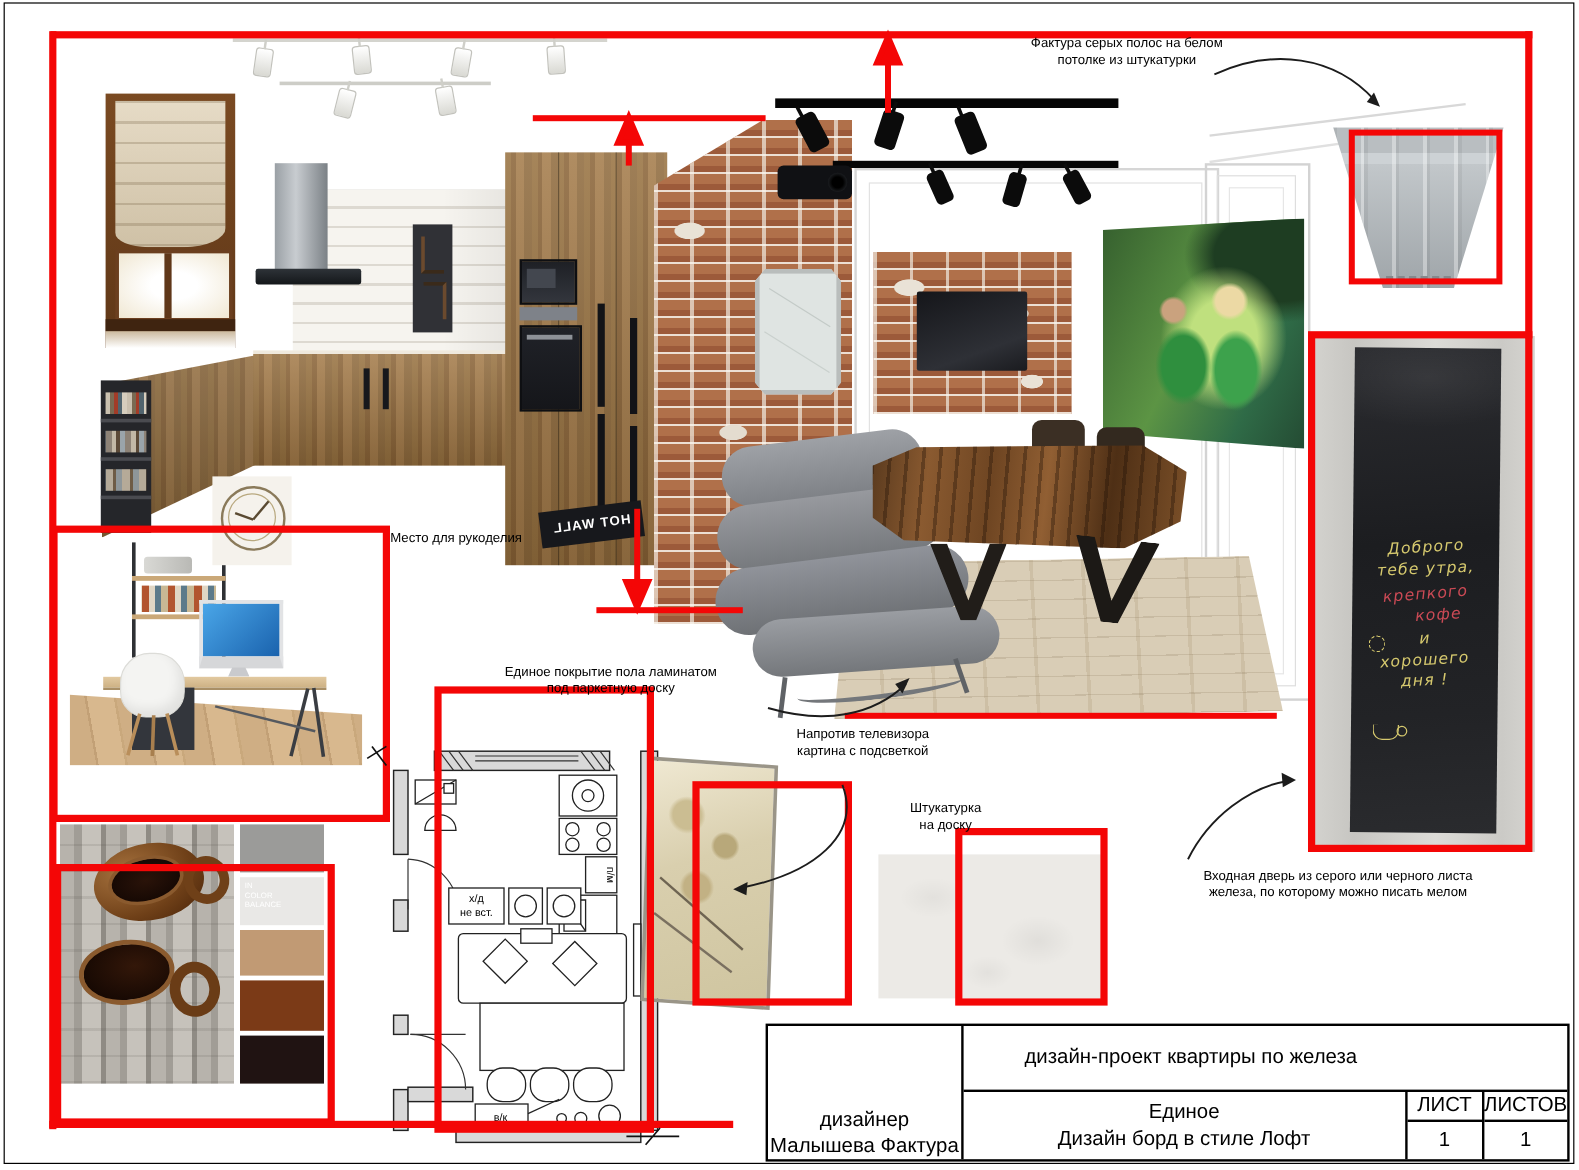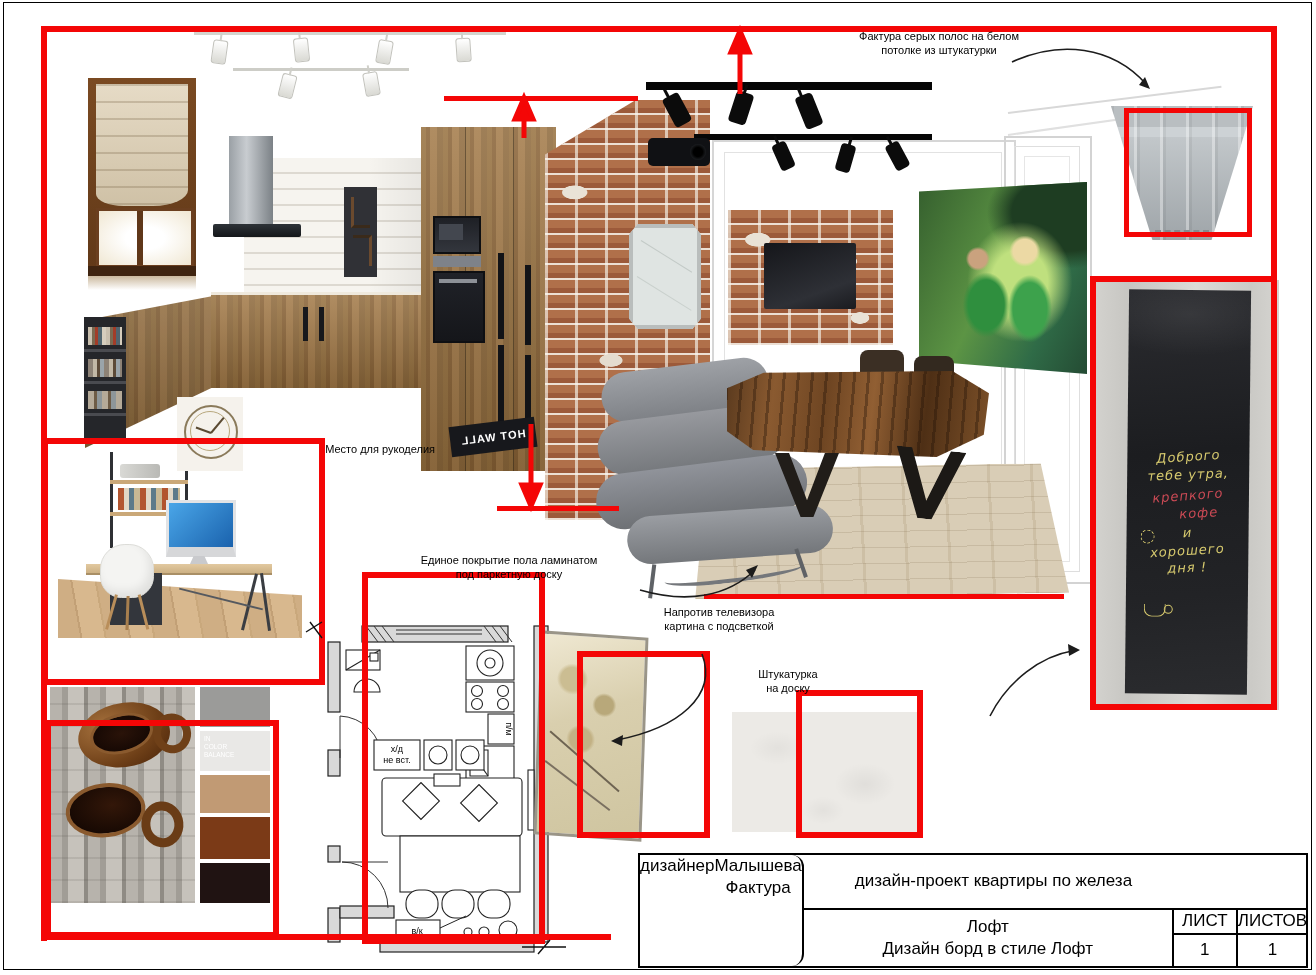--- a/index.html
+++ b/index.html
@@ -387,33 +387,35 @@
 
   <div class="note" style="left:813px;top:30px;width:252px;">Фактура серых полос на белом
 потолке из штукатурки</div>
   <div class="note" style="left:235px;top:443px;width:200px;text-align:right;">Место для рукоделия</div>
   <div class="note" style="left:634px;top:606px;width:170px;">Напротив телевизора
 картина с подсветкой</div>
   <div class="note" style="left:383px;top:554px;width:252px;">Единое покрытие пола ламинатом
 под паркетную доску</div>
   <div class="note" style="left:733px;top:668px;width:110px;">Штукатурка
 на доску</div>
+  <div class="note" style="left:948px;top:724px;width:334px;">Входная дверь из серого или черного листа
+железа, по которому можно писать мелом</div>
 
   <div class="abs" style="left:638px;top:853px;width:666px;height:111px;border:2px solid #000;background:#fff;z-index:20;display:flex;">
-    <div class="tbtxt" style="width:170px;border-right:2px solid #000;display:flex;flex-direction:row;justify-content:flex-end;border-radius:12px;">
+    <div class="tbtxt" style="width:170px;border-right:2px solid #000;display:flex;flex-direction:column;justify-content:flex-end;">
       <div>дизайнер</div>
       <div>Малышева Фактура</div>
     </div>
     <div style="flex:1;display:flex;flex-direction:column;">
       <div class="tbtxt" style="height:53px;border-bottom:2px solid #000;display:flex;align-items:center;justify-content:center;padding-right:124px;">
         <span>дизайн-проект квартиры по железа</span>
       </div>
       <div style="flex:1;display:flex;">
         <div class="tbtxt" style="width:368px;border-right:2px solid #000;display:flex;flex-direction:column;justify-content:center;">
-          <div>Лофт</div>
+          <div>Единое</div>
           <div>Дизайн борд в стиле Лофт</div>
         </div>
         <div style="width:62px;border-right:2px solid #000;display:flex;flex-direction:column;">
           <div class="tbtxt" style="height:23px;border-bottom:2px solid #000;">ЛИСТ</div>
           <div class="tbtxt" style="flex:1;display:flex;align-items:center;justify-content:center;">1</div>
         </div>
         <div style="flex:1;display:flex;flex-direction:column;">
           <div class="tbtxt" style="height:23px;border-bottom:2px solid #000;">ЛИСТОВ</div>
           <div class="tbtxt" style="flex:1;display:flex;align-items:center;justify-content:center;">1</div>
         </div>

